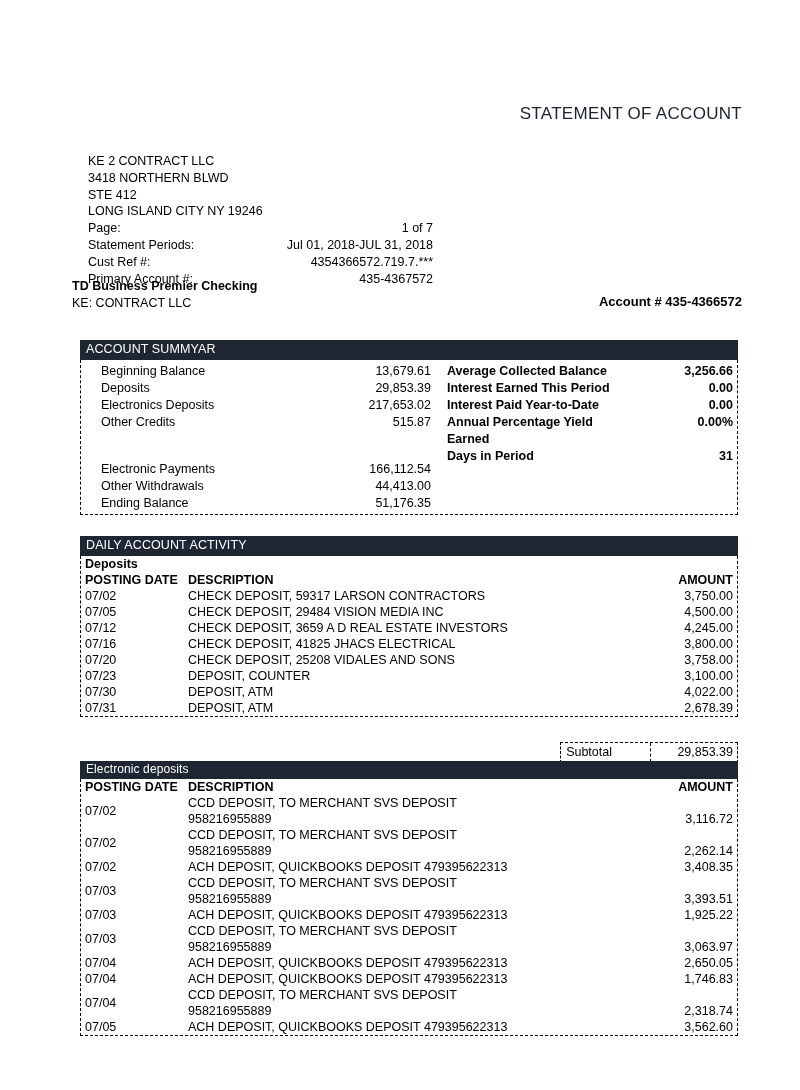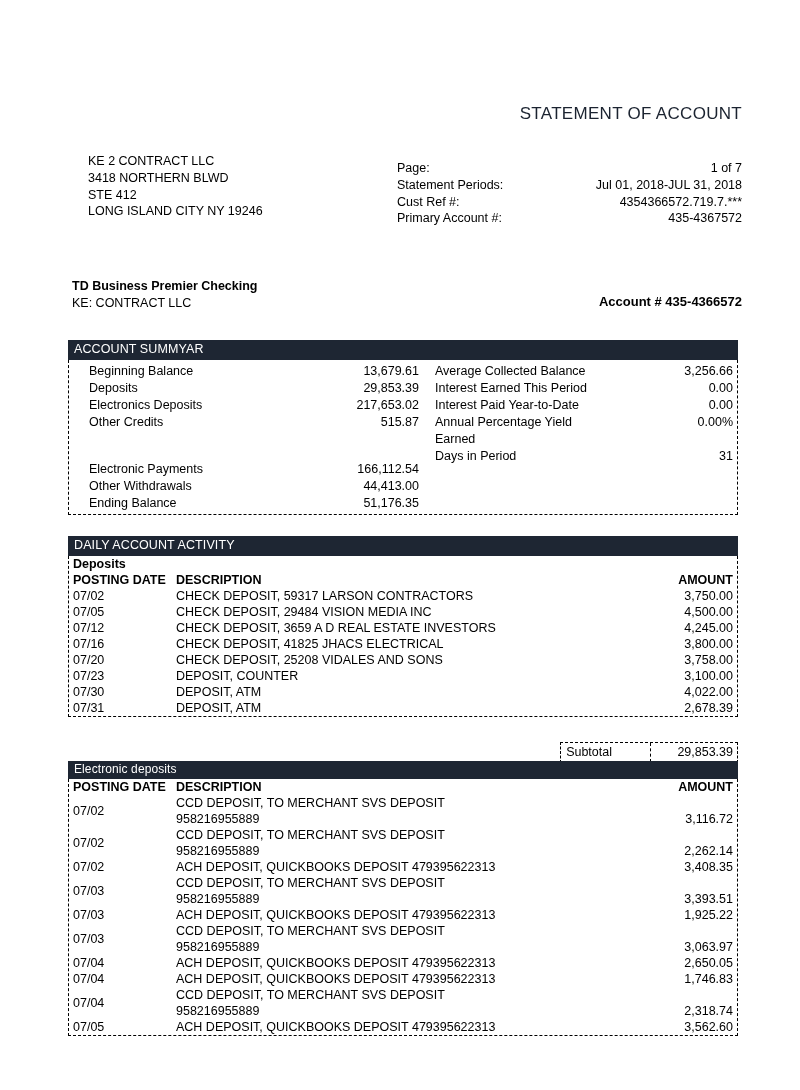--- a/index.html
+++ b/index.html
@@ -34,31 +34,31 @@
   }
 
   
   .header-block {
     position: absolute;
     top: 153px;
     left: 88px;
     right: 58px;
     display: flex;
     justify-content: space-between;
+    flex-direction: column;
   }
   .addr {
     font-size: 12.5px;
     line-height: 16.8px;
     white-space: nowrap;
   }
   .meta {
     width: 345px;
     font-size: 12.5px;
     line-height: 16.8px;
-    margin-top: 7px;
   }
   .meta-row {
     display: flex;
     justify-content: space-between;
     white-space: nowrap;
   }
   .meta-label { text-align: left; }
   .meta-value { text-align: right; }
 
   
@@ -74,21 +74,21 @@
   .acct-left { font-size: 12.5px; line-height: 16.5px; }
   .acct-product { font-weight: bold; }
   .acct-number {
     font-size: 13px;
     font-weight: bold;
     margin-top: 16px;
     white-space: nowrap;
   }
 
   
-  .section { position: absolute; left: 68px; right: 62px; }
+  .section { position: absolute; left: 80px; right: 62px; }
   .bar {
     background: #1e2633;
     color: #ffffff;
     font-size: 12.5px;
     padding: 2px 0 3px 6px;
     line-height: 15px;
     letter-spacing: 0.1px;
   }
   .bar.small { font-size: 12px; padding: 1px 0 2px 6px; }
   .dashed-box {
@@ -97,21 +97,21 @@
     padding: 0;
   }
 
   
   .summary-inner {
     display: flex;
     padding: 3px 4px 2px 4px;
   }
   .sum-col { font-size: 12.5px; line-height: 17px; margin-left: 16px; }
   .sum-col.left { width: 330px; }
-  .sum-col.right { flex: 1; }
+  .sum-col.right { flex: 1; font-weight: bold; }
   .sum-row {
     display: flex;
     justify-content: space-between;
     white-space: nowrap;
   }
   .sum-row .lbl { padding-right: 10px; }
   .sum-row .val { text-align: right; }
   .sum-col.left .val { width: 108px; }
   .sum-col.right .val { width: 90px; }
   .sum-gap { height: 30px; }

